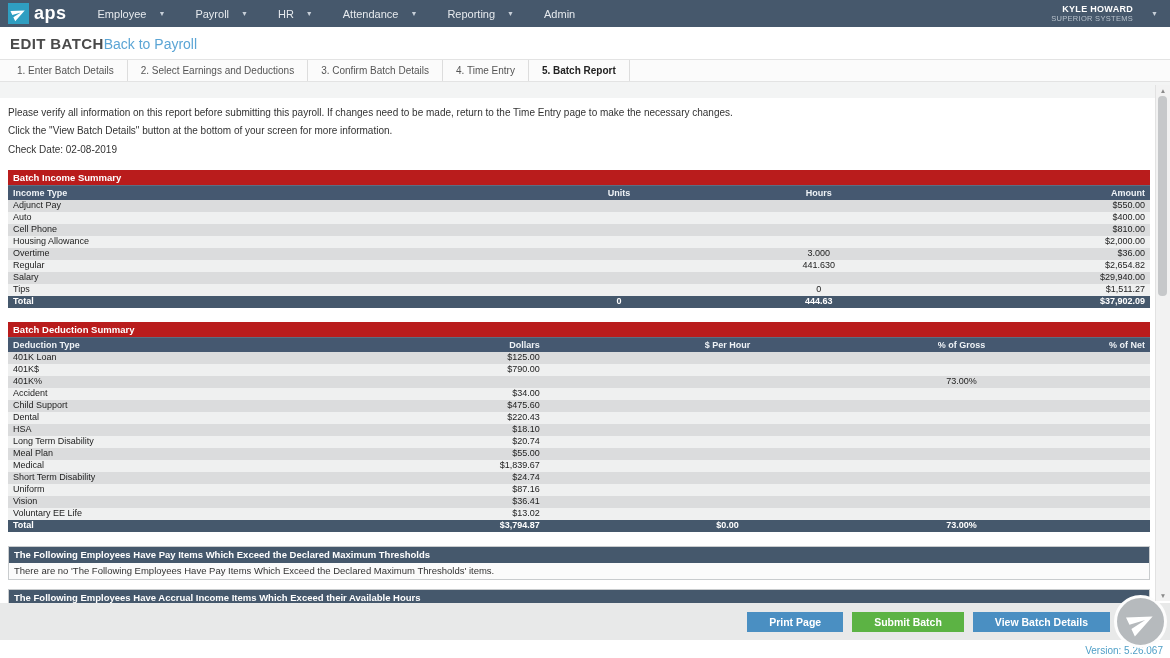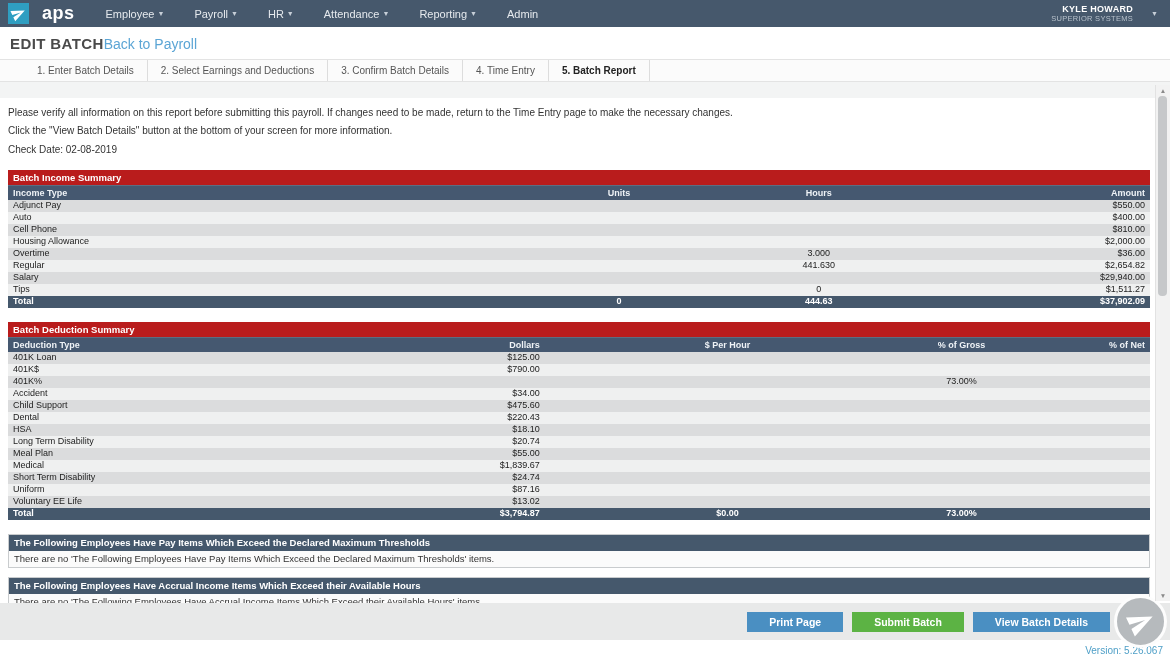--- a/index.html
+++ b/index.html
@@ -2,35 +2,35 @@
 <html><head>
 <meta charset="utf-8">
 <style>
   html,body{margin:0;padding:0;}
   body{
     width:1170px;height:658px;position:relative;overflow:hidden;
     font-family:"Liberation Sans",sans-serif;background:#fff;color:#333;
   }
   
   .navbar{height:27px;background:#46586C;display:flex;align-items:center;padding:0 8px;}
-  .brand{display:flex;align-items:center;gap:13px;margin-right:16px;cursor:pointer;}
+  .brand{display:flex;align-items:center;gap:5px;margin-right:16px;cursor:pointer;}
   .brand-square{width:21px;height:21px;background:#2F9EC1;display:flex;align-items:center;justify-content:center;}
   .brand-text{font-size:18px;font-weight:bold;color:#fff;letter-spacing:.5px;line-height:1;position:relative;top:-1px;}
-  .nav-item{font-size:11px;color:#E6EAEE;padding:0 15px;height:14px;display:flex;align-items:center;gap:3px;cursor:pointer;}
+  .nav-item{font-size:11px;color:#E6EAEE;padding:0 15px;height:14px;display:flex;align-items:center;gap:12px;cursor:pointer;}
   .caret{font-size:7px;color:#C7CFD8;position:relative;top:0px;}
   .nav-user{margin-left:auto;display:flex;align-items:center;gap:18px;cursor:pointer;padding-right:4px;}
   .nav-user-text{text-align:right;line-height:10px;}
   .user-name{font-size:9px;font-weight:bold;color:#FFFFFF;letter-spacing:.3px;}
   .user-company{font-size:7.5px;color:#B7C1CB;letter-spacing:.3px;}
   
   .page-head{display:flex;align-items:center;padding:8px 16px 7px 10px;background:#fff;}
   .page-title{font-size:15px;font-weight:bold;color:#4A4A4A;letter-spacing:.4px;}
   .back-link{font-size:14px;color:#5BA5D5;cursor:pointer;}
   
-  .tab-bar{height:21px;border-top:1px solid #E3E3E3;border-bottom:1px solid #E3E3E3;background:#FBFBFB;display:flex;padding-left:24px;}
+  .tab-bar{height:21px;border-top:1px solid #E3E3E3;border-bottom:1px solid #E3E3E3;background:#FBFBFB;display:flex;padding-left:4px;}
   .tab{font-size:10px;color:#555;display:flex;align-items:center;padding:0 13px;border-right:1px solid #DDDDDD;cursor:pointer;white-space:nowrap;}
   .tab.active{font-weight:bold;color:#222;}
   .band{height:16px;background:#F3F4F4;}
   
   .content{padding:6px 20px 0 8px;}
   .instr{font-size:10px;color:#333;margin:0;line-height:17.5px;}
   .check-date{font-size:10px;color:#333;margin:2px 0 11px;line-height:17.5px;}
   table{width:100%;border-collapse:collapse;table-layout:fixed;}
   .tbl{margin-bottom:14px;}
   .tbl-title{background:#b91c1c;color:#FFF;font-size:9.5px;font-weight:bold;padding:2px 5px;border-bottom:1px solid #5C6E82;}
@@ -318,20 +318,27 @@
           </tr>
 
           <tr>
             <td class="al">Uniform</td>
             <td class="ar">$87.16</td>
             <td class="ac"></td>
             <td class="ac"></td>
             <td class="ar"></td>
           </tr>
 
+          <tr>
+            <td class="al">Vision</td>
+            <td class="ar">$36.41</td>
+            <td class="ac"></td>
+            <td class="ac"></td>
+            <td class="ar"></td>
+          </tr>
 
           <tr>
             <td class="al">Voluntary EE Life</td>
             <td class="ar">$13.02</td>
             <td class="ac"></td>
             <td class="ac"></td>
             <td class="ar"></td>
           </tr>
         </tbody>
       <tfoot>

